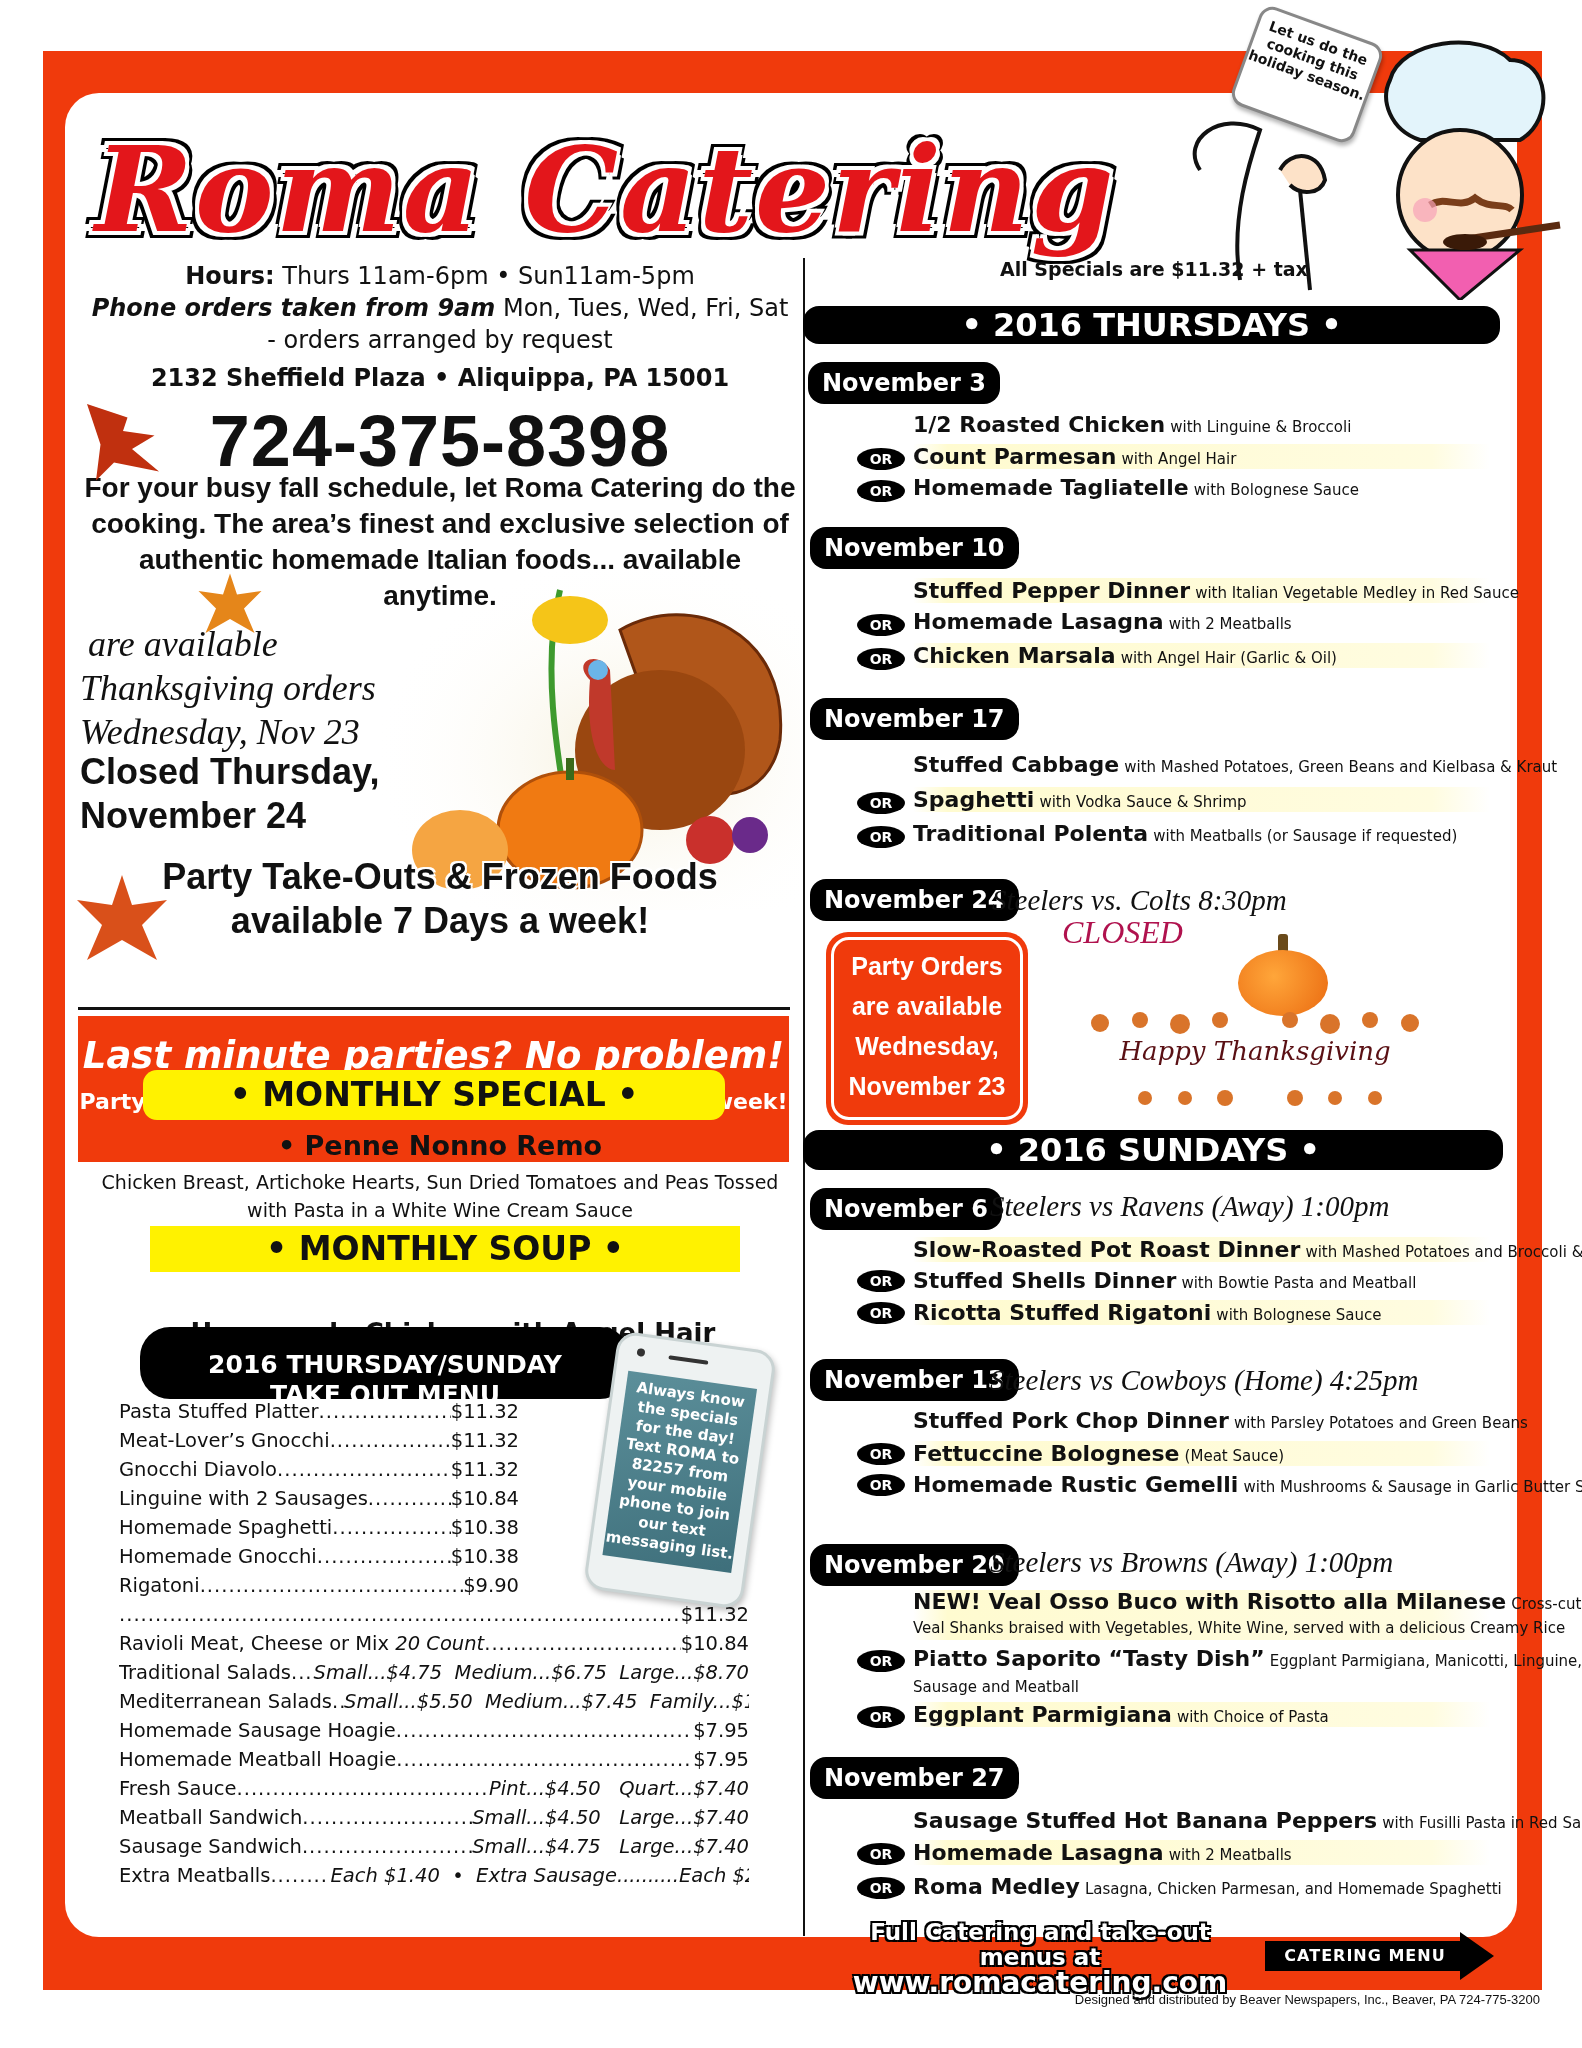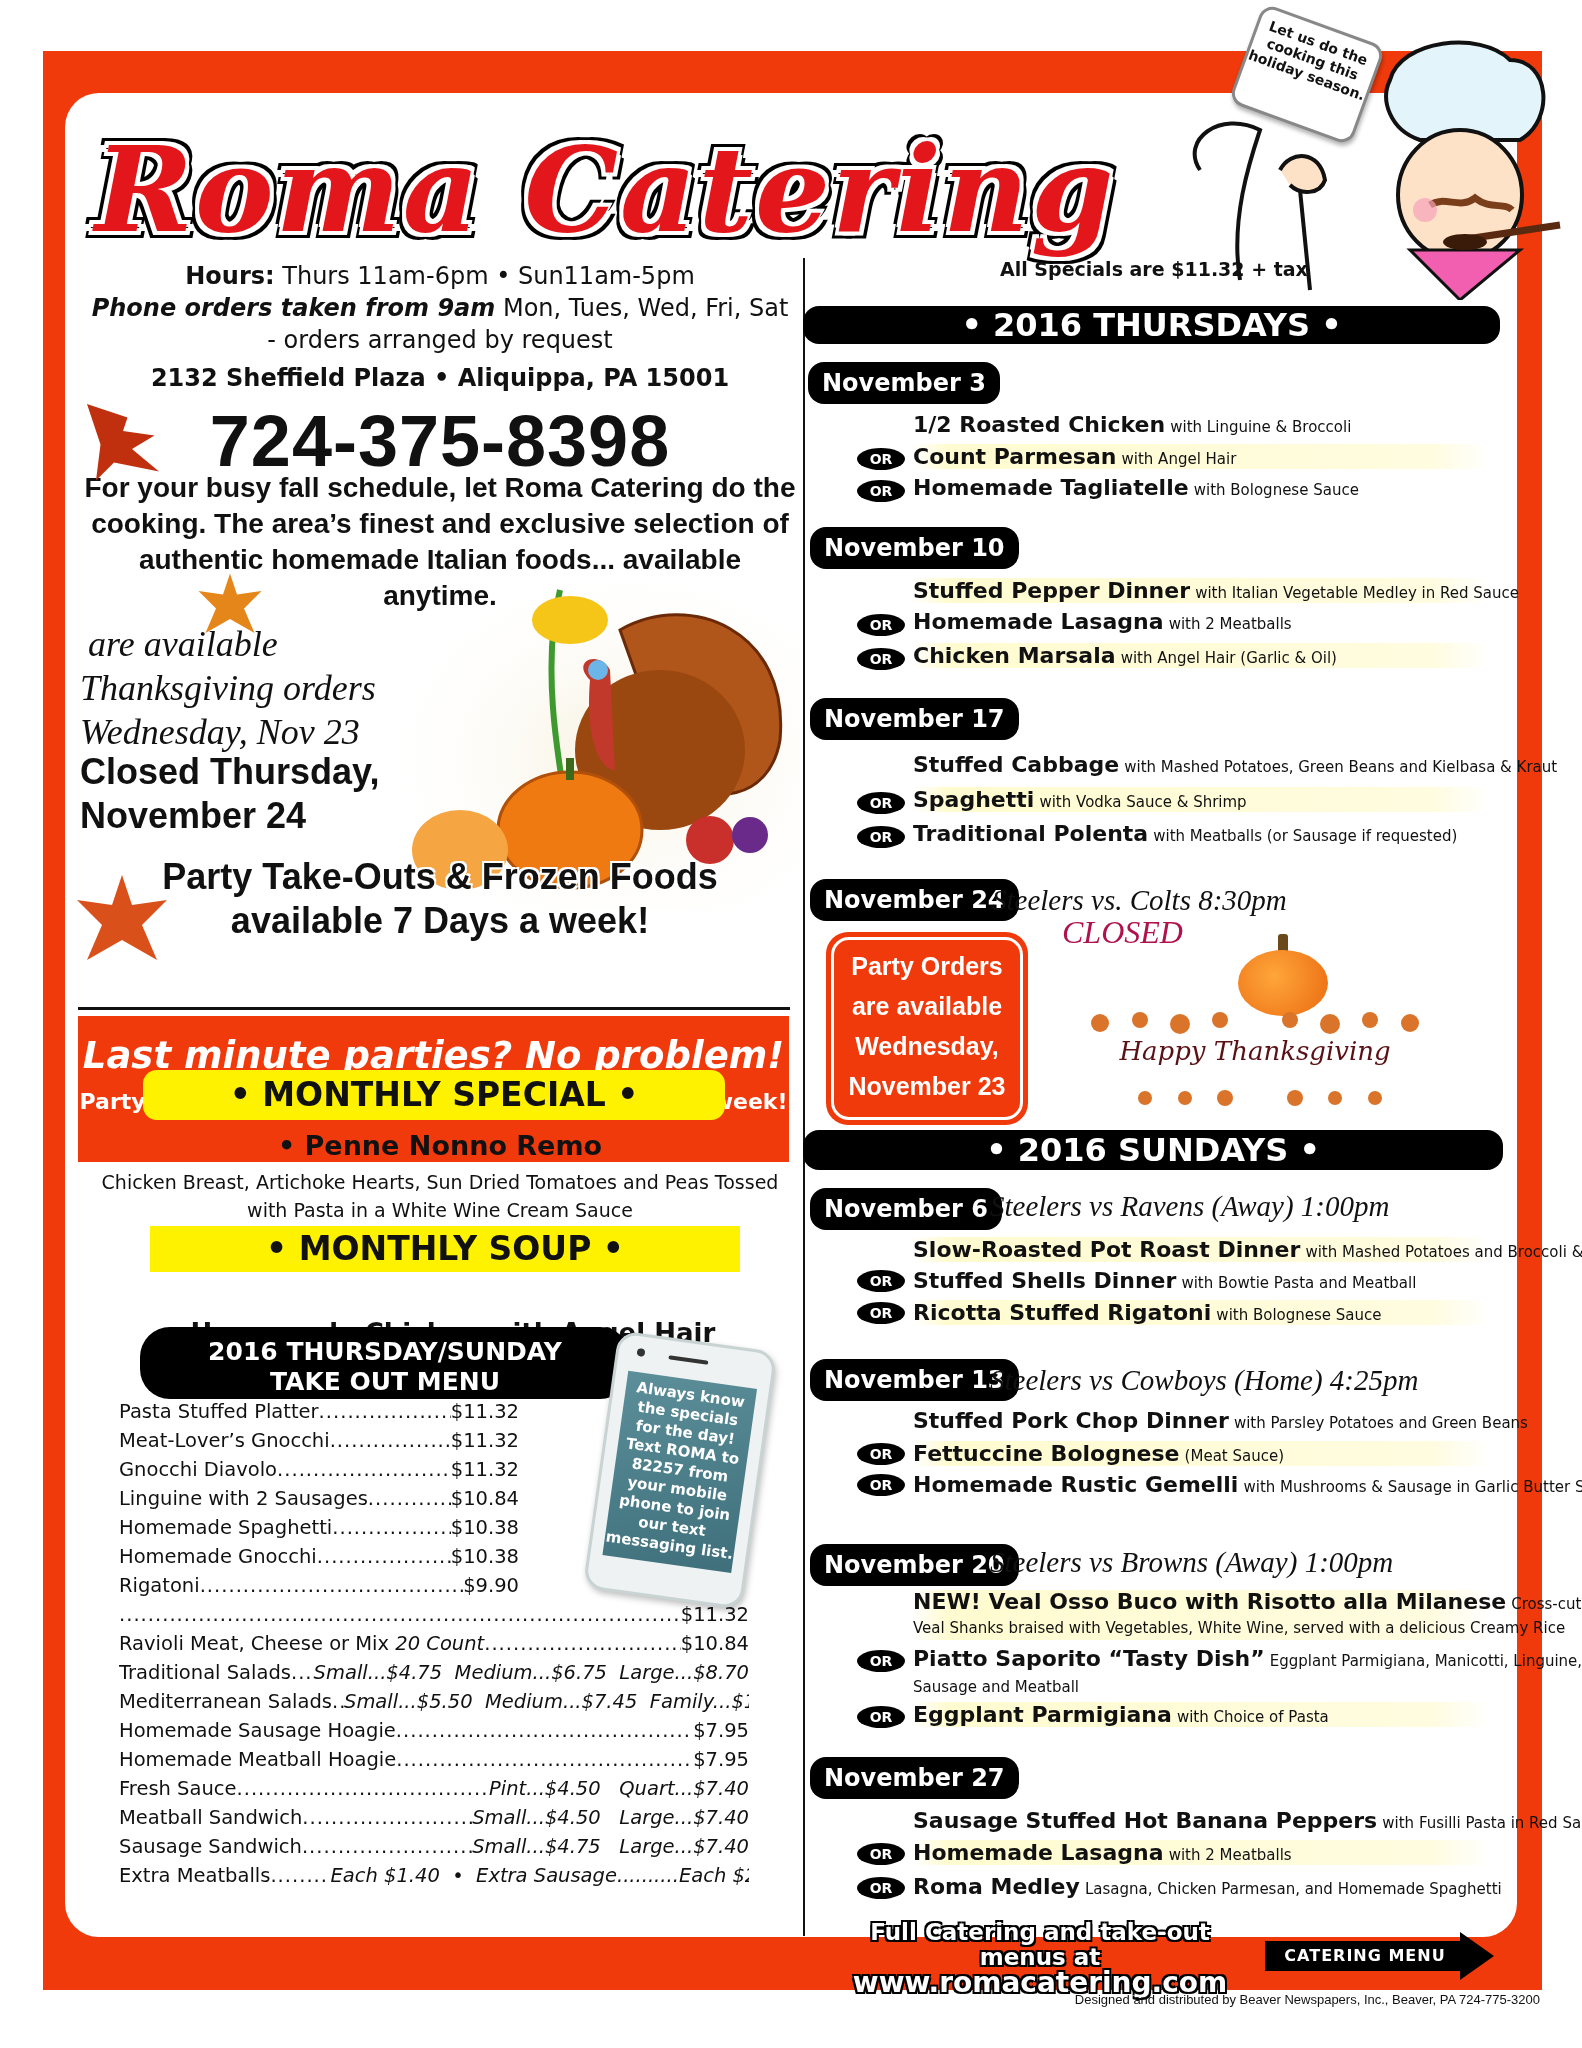--- a/index.html
+++ b/index.html
@@ -45,21 +45,21 @@
   .redbox-title { margin-top: 18px; font-family: "DejaVu Sans", sans-serif; font-style: italic; font-weight: bold; font-size: 37px; }
   .redbox-sub { margin-top: 12px; font-family: "DejaVu Sans", sans-serif; font-weight: bold; font-size: 22px; }
 
   .yellow-pill { background: #fff200; font-family: "DejaVu Sans", sans-serif; font-weight: bold; color: #111; text-align: center; }
   .monthly-special { left: 143px; top: 1070px; width: 582px; height: 50px; border-radius: 14px; font-size: 33px; line-height: 50px; }
   .special-name { left: 80px; top: 1130px; width: 720px; text-align: center; font-family: "DejaVu Sans", sans-serif; font-weight: bold; font-size: 27px; }
   .special-desc { left: 80px; top: 1168px; width: 720px; text-align: center; font-family: "DejaVu Sans", sans-serif; font-size: 19px; line-height: 28px; }
   .monthly-soup { left: 150px; top: 1226px; width: 590px; height: 46px; font-size: 33px; line-height: 46px; }
   .soup-name { left: 80px; top: 1282px; width: 720px; text-align: center; font-family: "DejaVu Sans", sans-serif; font-weight: bold; font-size: 26px; margin-top: 36px; }
 
-  .takeout-head { left: 140px; top: 1327px; width: 490px; height: 72px; background: #000; color: #fff; border-radius: 30px 30px 30px 30px; text-align: center; font-family: "DejaVu Sans", sans-serif; font-weight: bold; font-size: 25px; line-height: 30px; padding-top: 10px; }
+  .takeout-head { left: 140px; top: 1327px; width: 490px; height: 72px; background: #000; color: #fff; border-radius: 30px 30px 30px 30px; text-align: center; font-family: "DejaVu Sans", sans-serif; font-weight: bold; font-size: 25px; line-height: 30px; padding-top: 23px; }
 
   .phone-graphic { left: 600px; top: 1340px; width: 160px; height: 260px; background: #eef2f2; border: 3px solid #c9d3d3; border-radius: 20px; transform: rotate(8deg); box-shadow: 2px 3px 6px rgba(0,0,0,.25); }
   .phone-screen { position: absolute; left: 12px; top: 36px; width: 130px; height: 186px; background: linear-gradient(160deg, #5c8f9a, #3e6f7b); color: #fff; font-family: "DejaVu Sans", sans-serif; font-weight: bold; font-size: 15px; line-height: 19px; text-align: center; padding-top: 6px; }
   .phone-cam { position: absolute; left: 18px; top: 12px; width: 8px; height: 8px; border-radius: 50%; background: #333; }
   .phone-speaker { position: absolute; left: 50px; top: 15px; width: 40px; height: 4px; border-radius: 2px; background: #333; }
 
   .menu-list { left: 119px; top: 1397px; width: 630px; font-family: "DejaVu Sans", sans-serif; font-size: 19.5px; line-height: 29px; color: #111; }
   .menu-row { display: flex; white-space: nowrap; overflow: hidden; }
   .menu-row .name { flex: 0 0 auto; }
   .menu-row .dots { flex: 1 1 auto; overflow: hidden; }

